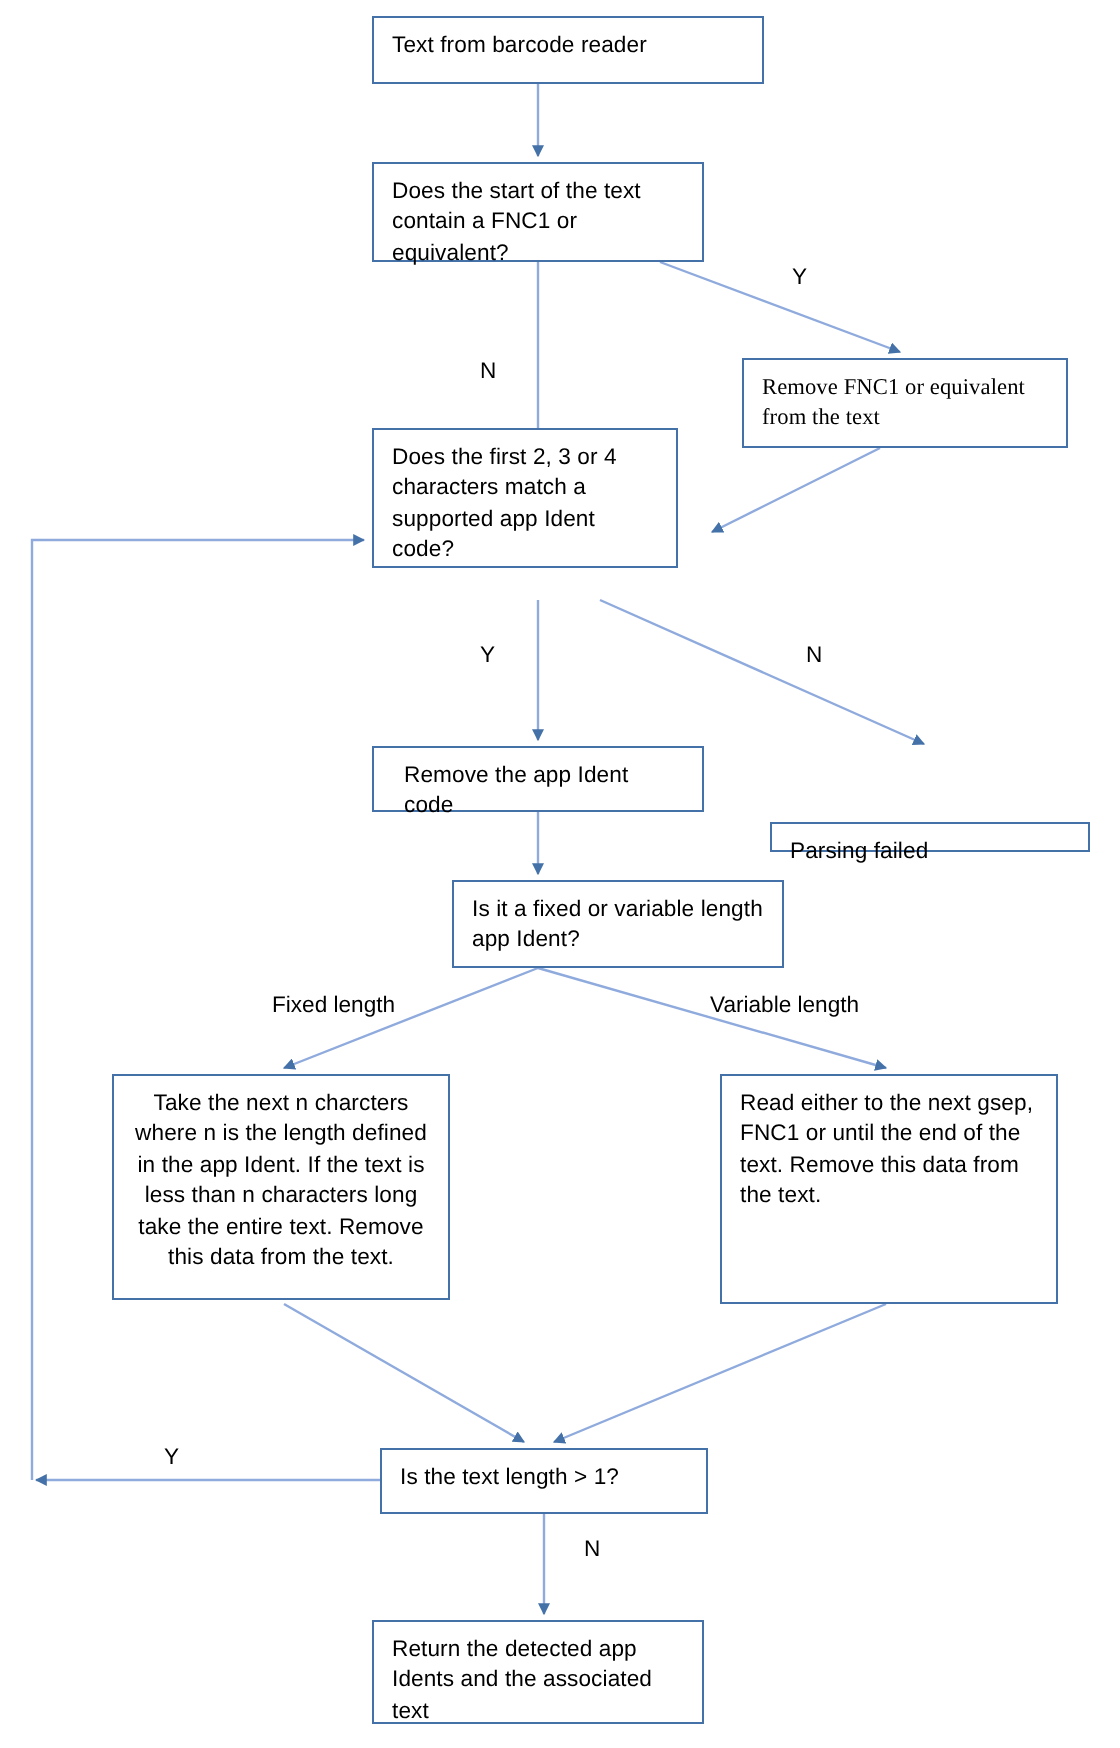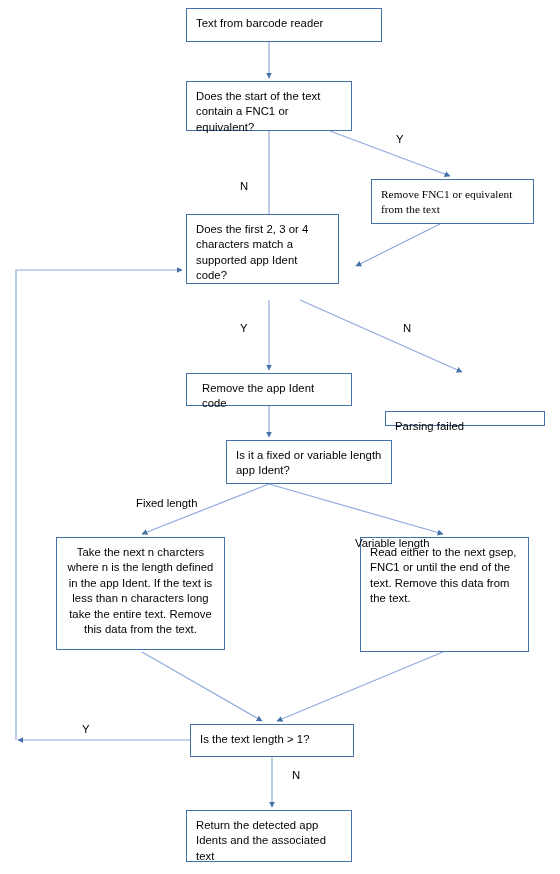--- a/index.html
+++ b/index.html
@@ -87,18 +87,18 @@
       <div class="node" style="left: 360px; top: 537px; width: 169px; height: 115px; border-color: rgb(68, 114, 168);">Read either to the next gsep, FNC1 or until the end of the text. Remove this data from the text.</div>
       <div class="node" style="left: 190px; top: 724px; width: 164px; height: 33px; border-color: rgb(68, 114, 168);">Is the text length &gt; 1?</div>
       <div class="node" style="left: 186px; top: 810px; width: 166px; height: 52px; border-color: rgb(68, 114, 168);">Return the detected app Idents and the associated text</div>
     </div>
   <div id="label-layer">
       <div class="edge-label" style="left: 396px; top: 133px;">Y</div>
       <div class="edge-label" style="left: 240px; top: 180px;">N</div>
       <div class="edge-label" style="left: 240px; top: 322px;">Y</div>
       <div class="edge-label" style="left: 403px; top: 322px;">N</div>
       <div class="edge-label" style="left: 136px; top: 497px;">Fixed length</div>
-      <div class="edge-label" style="left: 355px; top: 497px; margin-top: 40px;">Variable length</div>
+      <div class="edge-label" style="left: 355px; top: 497px;">Variable length</div>
       <div class="edge-label" style="left: 82px; top: 723px;">Y</div>
       <div class="edge-label" style="left: 292px; top: 769px;">N</div>
     </div>
 
 </div>
 
 </body></html>

